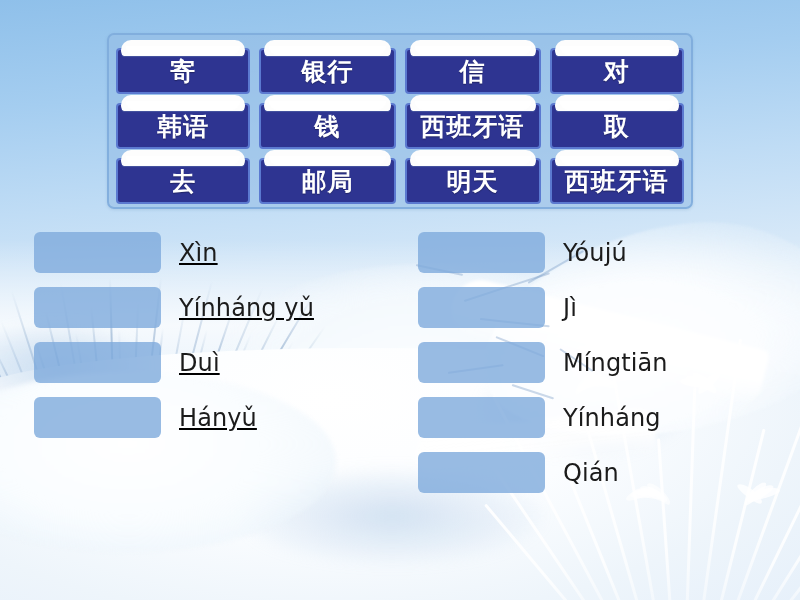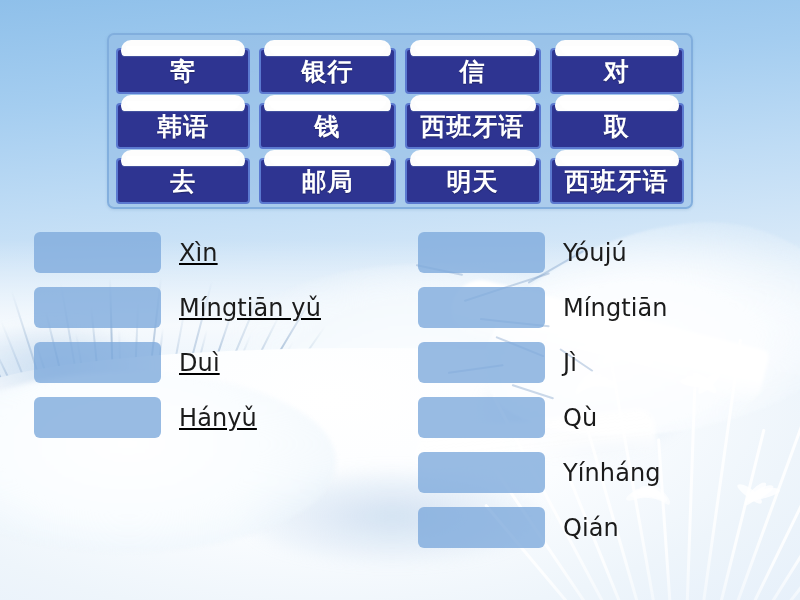--- a/index.html
+++ b/index.html
@@ -426,50 +426,46 @@
   </div>
 
 <div id="answers">
   <div class="col col-left" id="col-left">
       <div class="answer-row">
         <div class="dropzone"></div>
         <div class="answer-label">Xìn</div>
       </div>
       <div class="answer-row">
         <div class="dropzone"></div>
-        <div class="answer-label">Míngtiān yǔ</div>
+        <div class="answer-label">Yínháng yǔ</div>
       </div>
       <div class="answer-row">
         <div class="dropzone"></div>
         <div class="answer-label">Duì</div>
       </div>
       <div class="answer-row">
         <div class="dropzone"></div>
         <div class="answer-label">Hányǔ</div>
       </div>
     </div>
   <div class="col col-right" id="col-right">
       <div class="answer-row">
         <div class="dropzone"></div>
         <div class="answer-label">Yóujú</div>
       </div>
       <div class="answer-row">
         <div class="dropzone"></div>
+        <div class="answer-label">Jì</div>
+      </div>
+      <div class="answer-row">
+        <div class="dropzone"></div>
         <div class="answer-label">Míngtiān</div>
       </div>
       <div class="answer-row">
         <div class="dropzone"></div>
-        <div class="answer-label">Jì</div>
-      </div>
-      <div class="answer-row">
-        <div class="dropzone"></div>
-        <div class="answer-label">Qù</div>
-      </div>
-      <div class="answer-row">
-        <div class="dropzone"></div>
         <div class="answer-label">Yínháng</div>
       </div>
       <div class="answer-row">
         <div class="dropzone"></div>
         <div class="answer-label">Qián</div>
       </div>
     </div>
 </div>
 
 </body></html>

